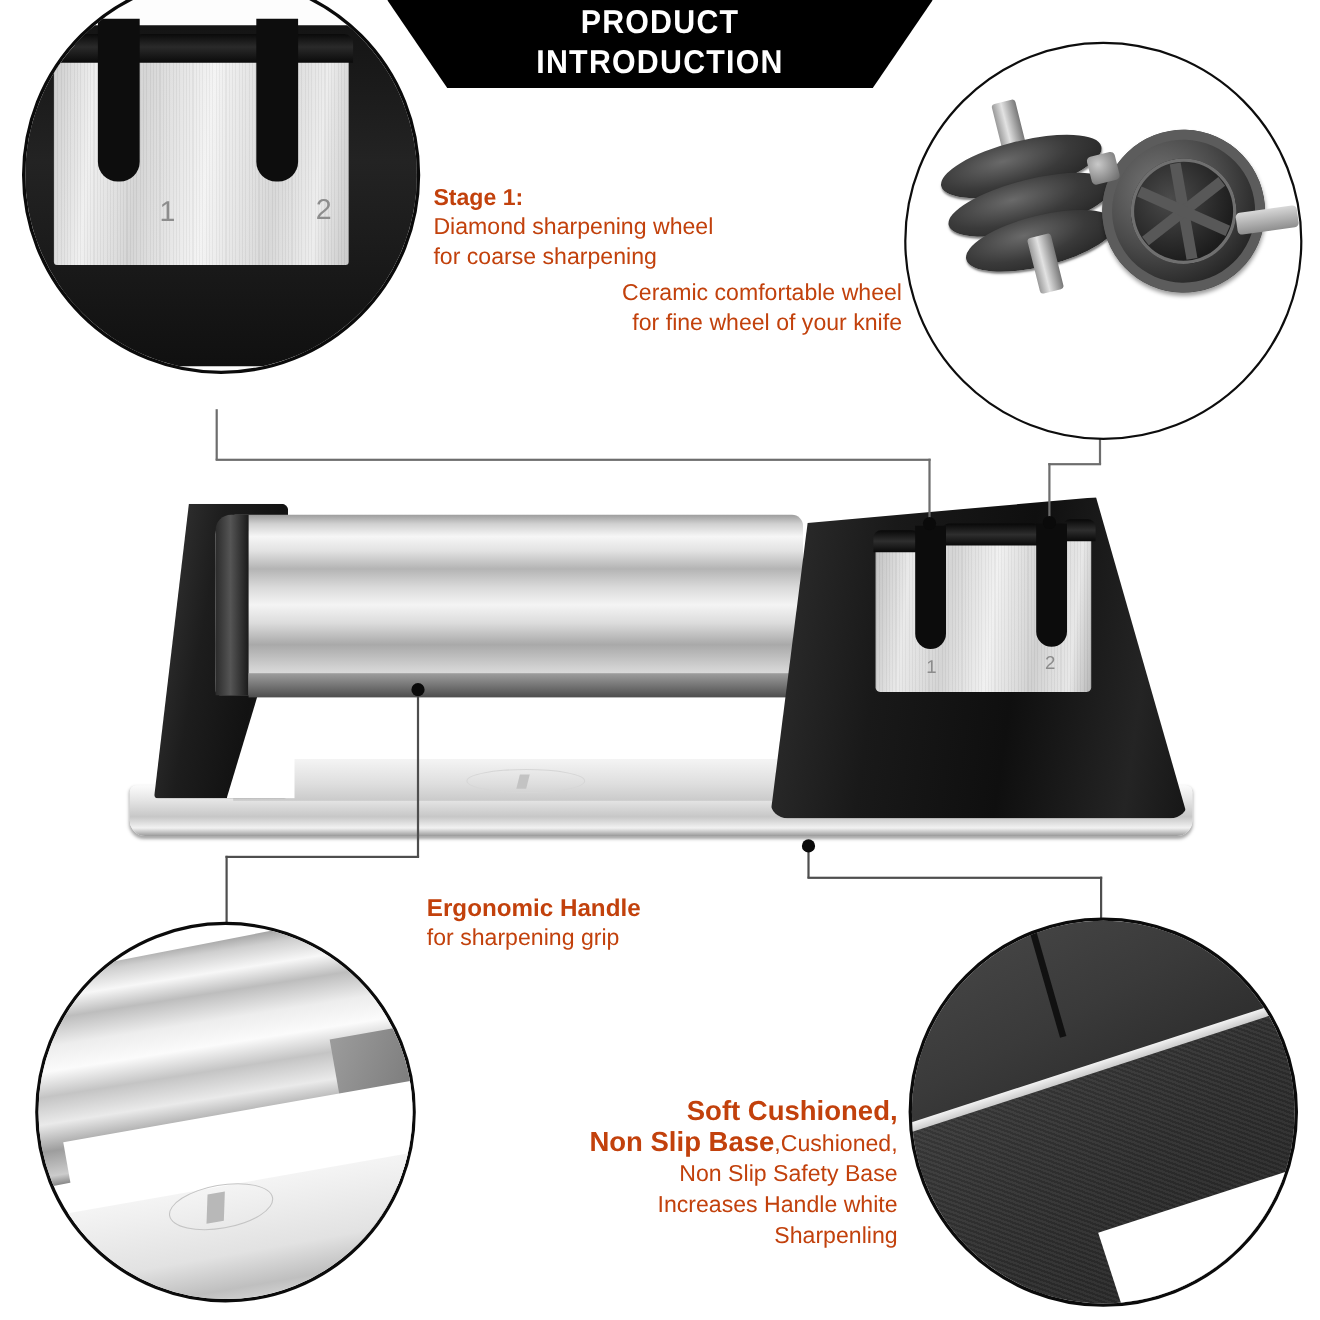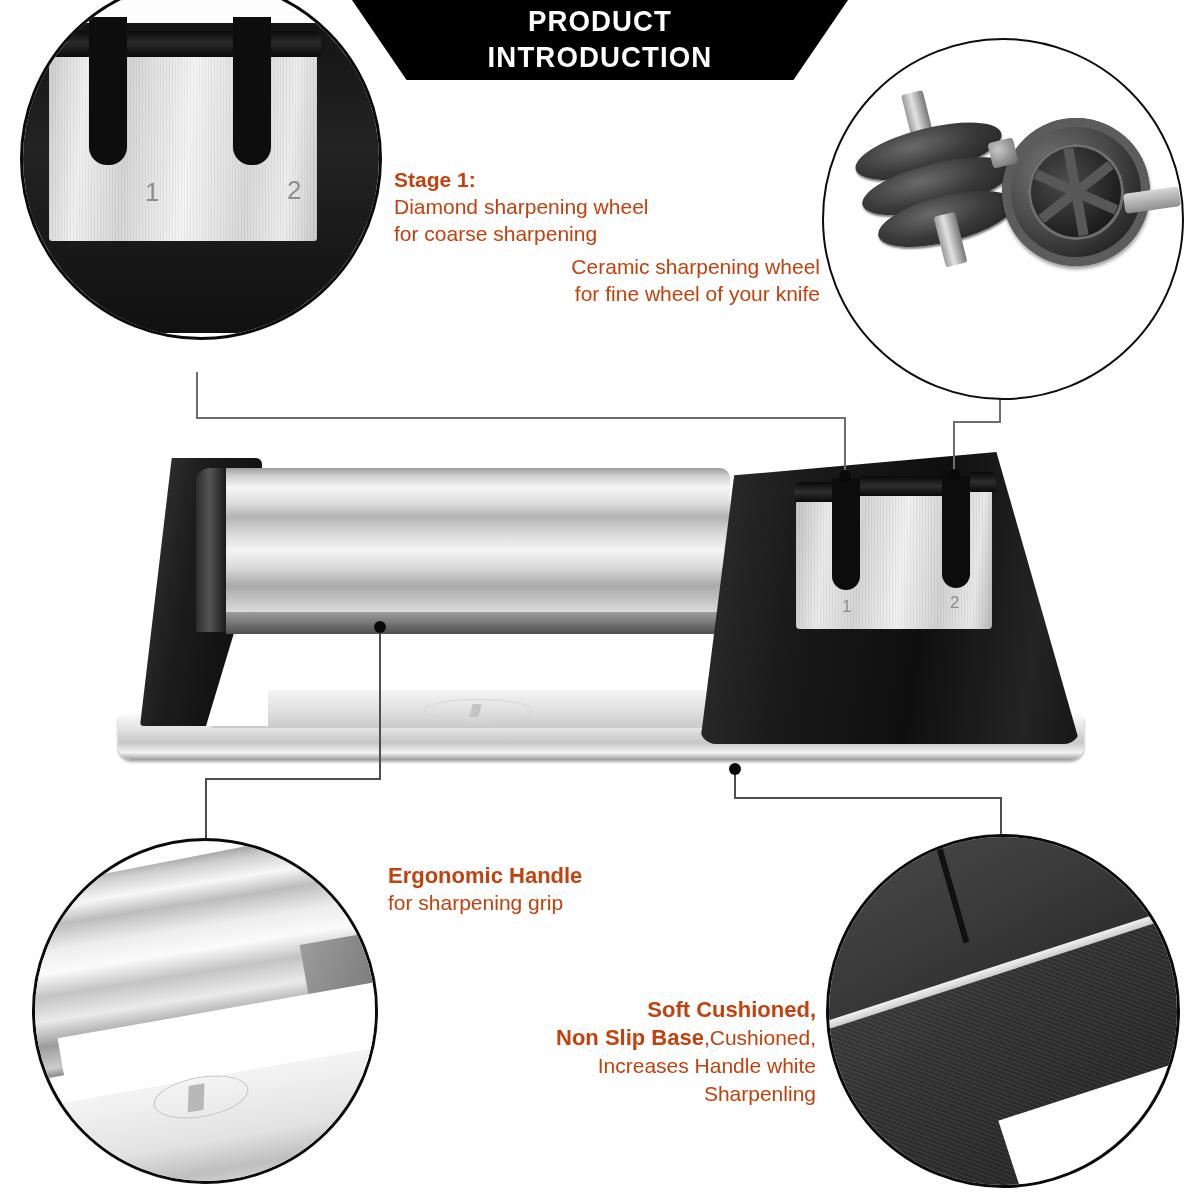--- a/index.html
+++ b/index.html
@@ -423,34 +423,34 @@
     text-align: left;
   }
   .txt-stage2 {
     left: 420px; top: 253px;
     width: 400px;
     font-size: 21px;
     line-height: 27px;
     text-align: right;
   }
   .txt-handle {
-    left: 388px; top: 862px;
+    left: 388px; top: 812px;
     font-size: 21px;
     line-height: 27px;
     text-align: left;
   }
   .txt-handle .hd { font-size: 22px; }
   .txt-base {
     left: 420px; top: 996px;
     width: 396px;
     font-size: 21px;
     line-height: 28px;
     text-align: right;
   }
-  .txt-base .hd { font-size: 22px; }
+  .txt-base .hd { font-size: 25px; }
 </style>
 </head>
 <body>
 
 <div id="page">
 
   <div>
 
     <div class="ln ln-v ln-thin" style="left:196px; top:372px; height:46px;"></div>
     <div class="ln ln-h ln-thin" style="left:196px; top:417px; width:650px;"></div>
@@ -549,29 +549,30 @@
     </div>
   </div>
 
   <div class="txt txt-stage1">
     <span class="ln2 hd">Stage 1:</span>
     <span class="ln2">Diamond sharpening wheel</span>
     <span class="ln2">for coarse sharpening</span>
   </div>
 
   <div class="txt txt-stage2">
-    <span class="ln2">Ceramic sharpening wheel</span>
+    <span class="ln2">Ceramic comfortable wheel</span>
     <span class="ln2">for fine wheel of your knife</span>
   </div>
 
   <div class="txt txt-handle">
     <span class="ln2 hd">Ergonomic Handle</span>
     <span class="ln2">for sharpening grip</span>
   </div>
 
   <div class="txt txt-base">
     <span class="ln2 hd">Soft Cushioned,</span>
     <span class="ln2"><span class="hd">Non Slip Base</span><span>,Cushioned,</span></span>
+    <span class="ln2">Non Slip Safety Base</span>
     <span class="ln2">Increases Handle white</span>
     <span class="ln2">Sharpenling</span>
   </div>
 
 </div>
 
 </body></html>

